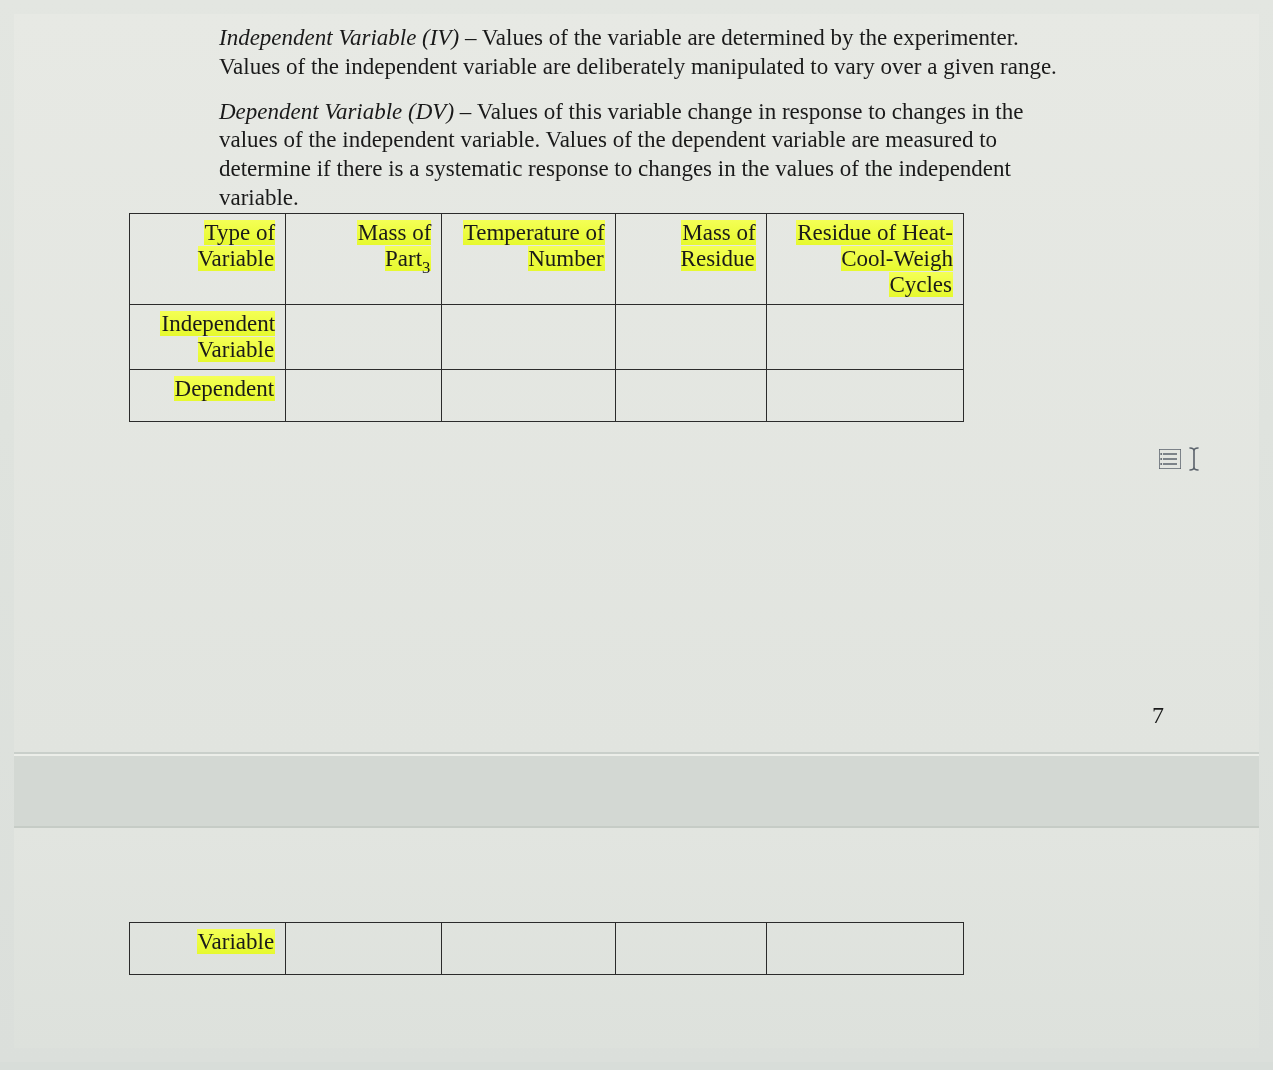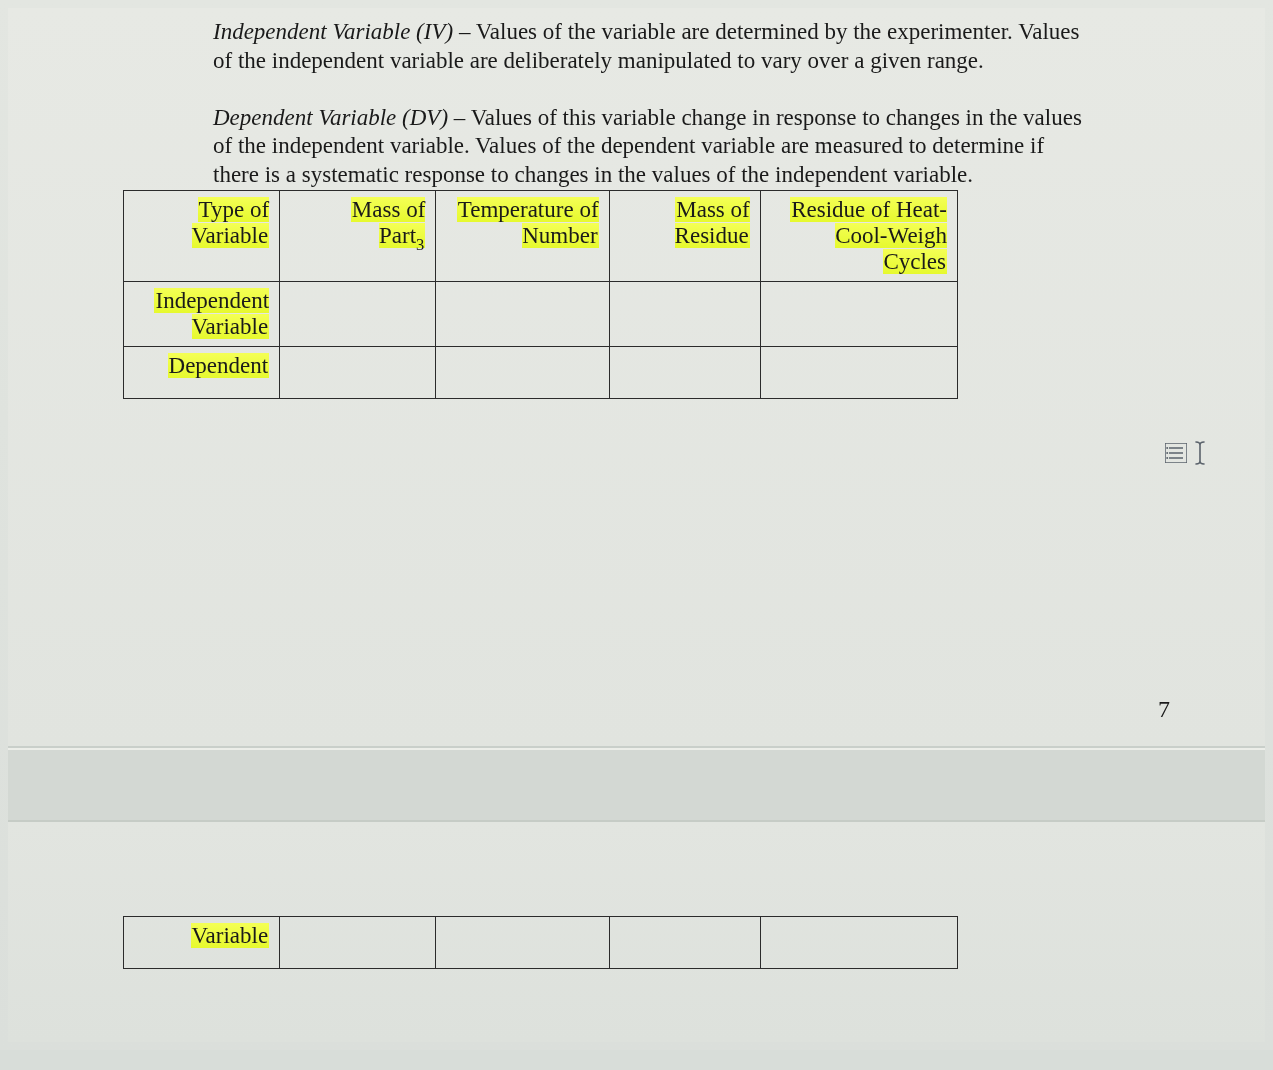--- a/index.html
+++ b/index.html
@@ -12,21 +12,21 @@
     font-size: 23px;
     color: #1a1a1a;
     overflow: hidden;
   }
   .page {
     position: relative;
     box-sizing: border-box;
     width: 1273px;
     background: #dde1dd;
     background: linear-gradient(180deg, #e3e6e1 0%, #dfe3de 40%, #dbdfdb 100%);
-    padding: 8px;
+    padding: 14px;
   }
   .page-top {
     padding: 10px 60px 20px 115px;
     background: linear-gradient(180deg, #e7e9e4 0%, #e1e4df 100%);
     min-height: 740px;
     box-sizing: border-box;
     border-bottom: 2px solid #c9cfca;
     position: relative;
   }
   .page-gap {
@@ -41,21 +41,21 @@
     min-height: 220px;
     box-sizing: border-box;
     position: relative;
   }
   .def-block {
     margin-left: 90px;
     margin-right: 120px;
     line-height: 1.25;
   }
   .def-block + .def-block {
-    margin-top: 28px;
+    margin-top: 16px;
   }
   .def-term {
     font-style: italic;
   }
   .question {
     margin-top: 56px;
     margin-right: 150px;
     line-height: 1.3;
   }
   .bold { font-weight: bold; }

